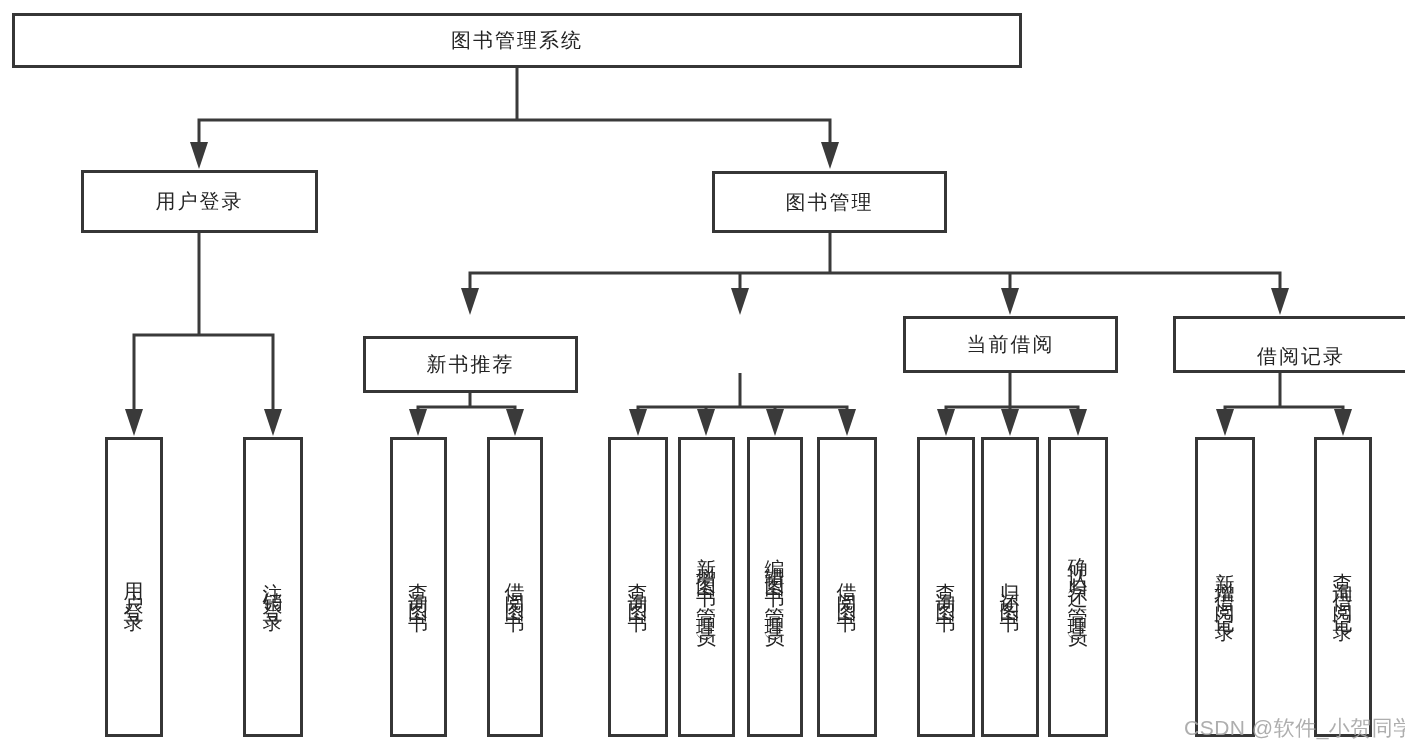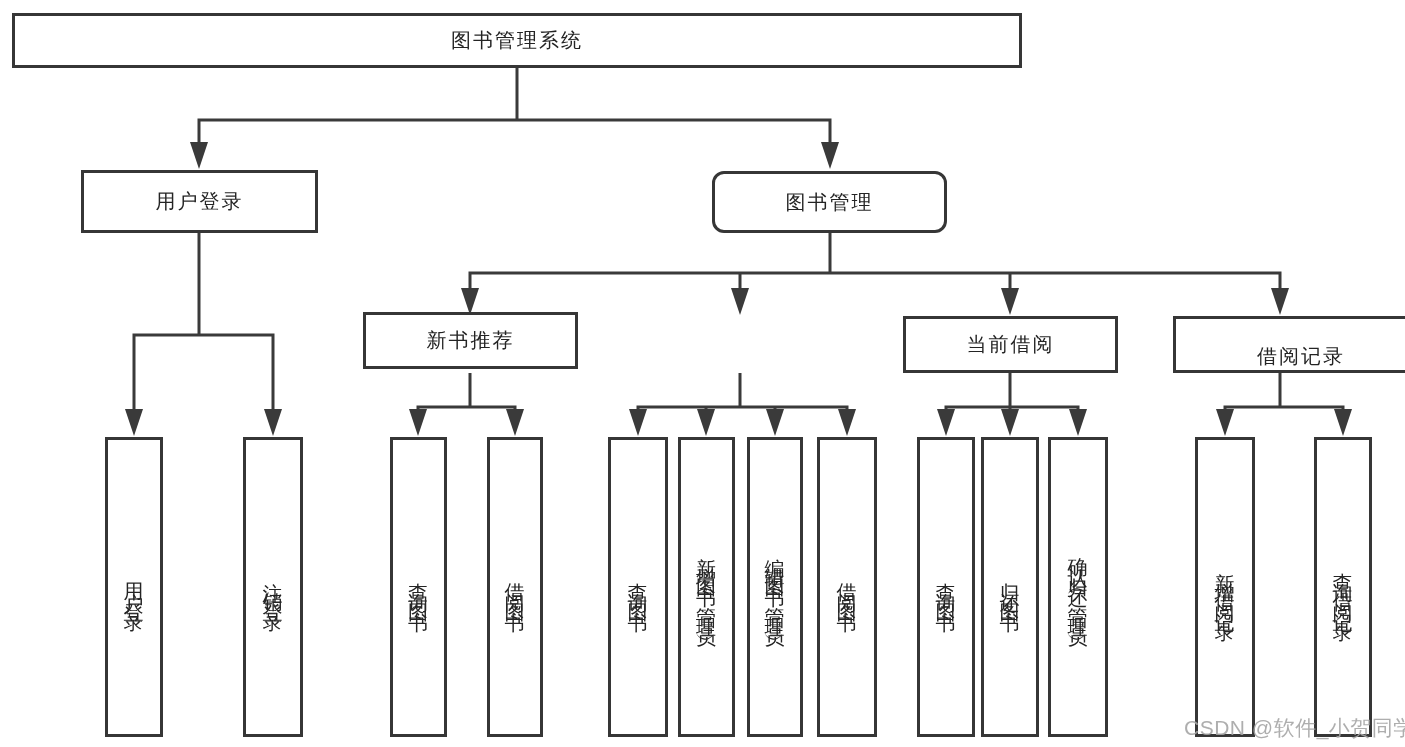--- a/index.html
+++ b/index.html
@@ -49,22 +49,22 @@
     text-orientation: mixed;
     font-size: 20px;
     letter-spacing: 10px;
     line-height: 1;
     top: 437px;
     height: 300px;
   }
   
   .n-root      { left: 12px;   top: 13px;  width: 1010px; height: 55px; }
   .n-userlogin { left: 81px;   top: 170px; width: 237px;  height: 63px; }
-  .n-bookmgmt  { left: 712px;  top: 171px; width: 235px;  height: 62px; border-radius: 12px; }
-  .n-newbook   { left: 363px;  top: 312px; width: 215px;  height: 57px; }
+  .n-bookmgmt  { left: 712px;  top: 171px; width: 235px;  height: 62px; }
+  .n-newbook   { left: 363px;  top: 336px; width: 215px;  height: 57px; }
   .n-borrow    { left: 633px;  top: 316px; width: 215px;  height: 57px; }
   .n-current   { left: 903px;  top: 316px; width: 215px;  height: 57px; }
   .n-records   { left: 1173px; top: 316px; width: 256px;  height: 57px; align-items: flex-end; }
   .g1b1 { left: 105px;  width: 58px; }
   .g1b2 { left: 243px;  width: 60px; }
   .g2b1 { left: 390px;  width: 57px; }
   .g2b2 { left: 487px;  width: 56px; }
   .g3b1 { left: 608px;  width: 60px; }
   .g3b2 { left: 678px;  width: 57px; }
   .g3b3 { left: 747px;  width: 56px; }

